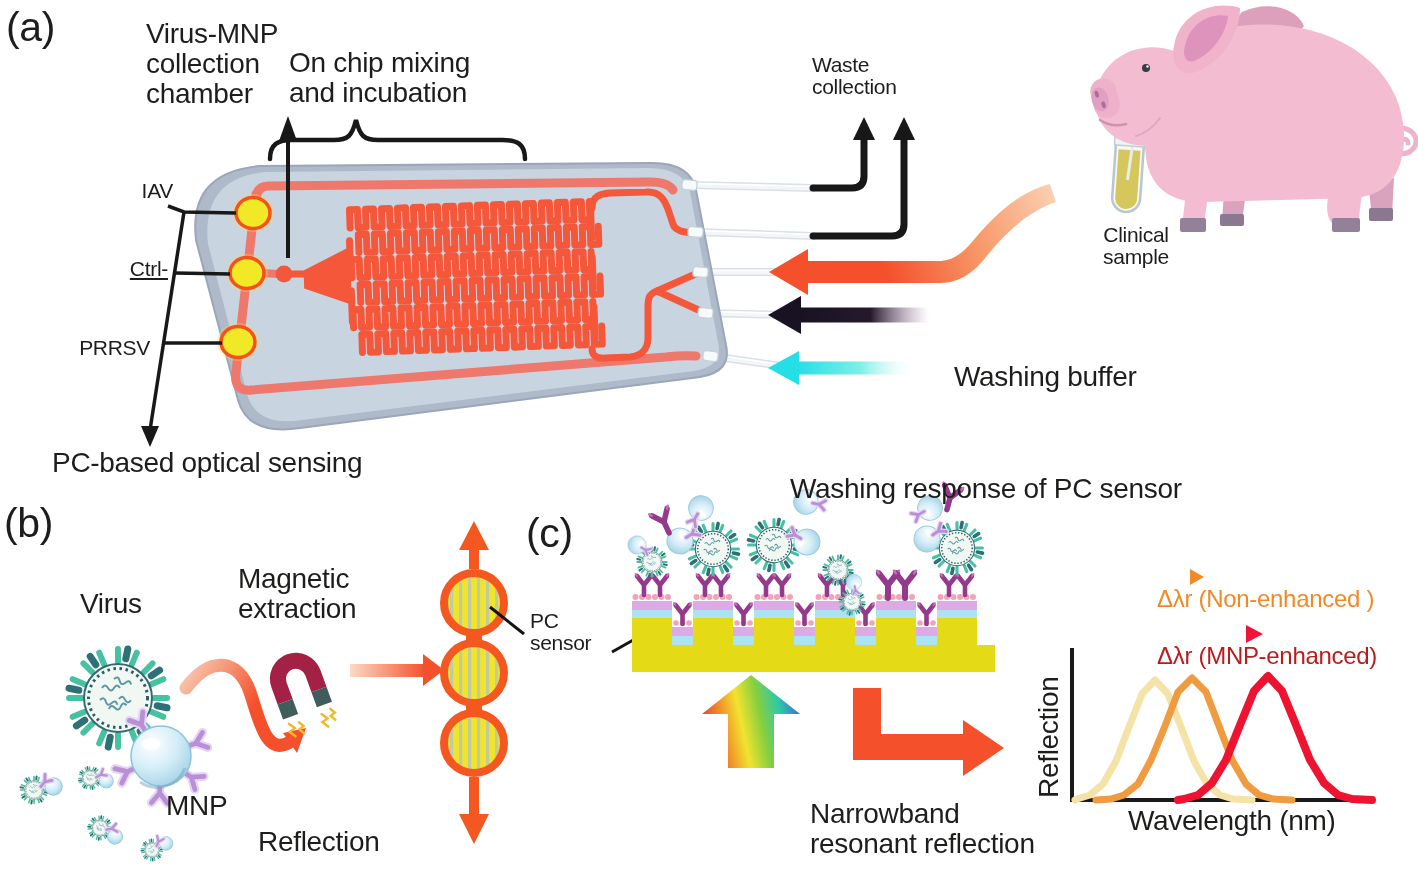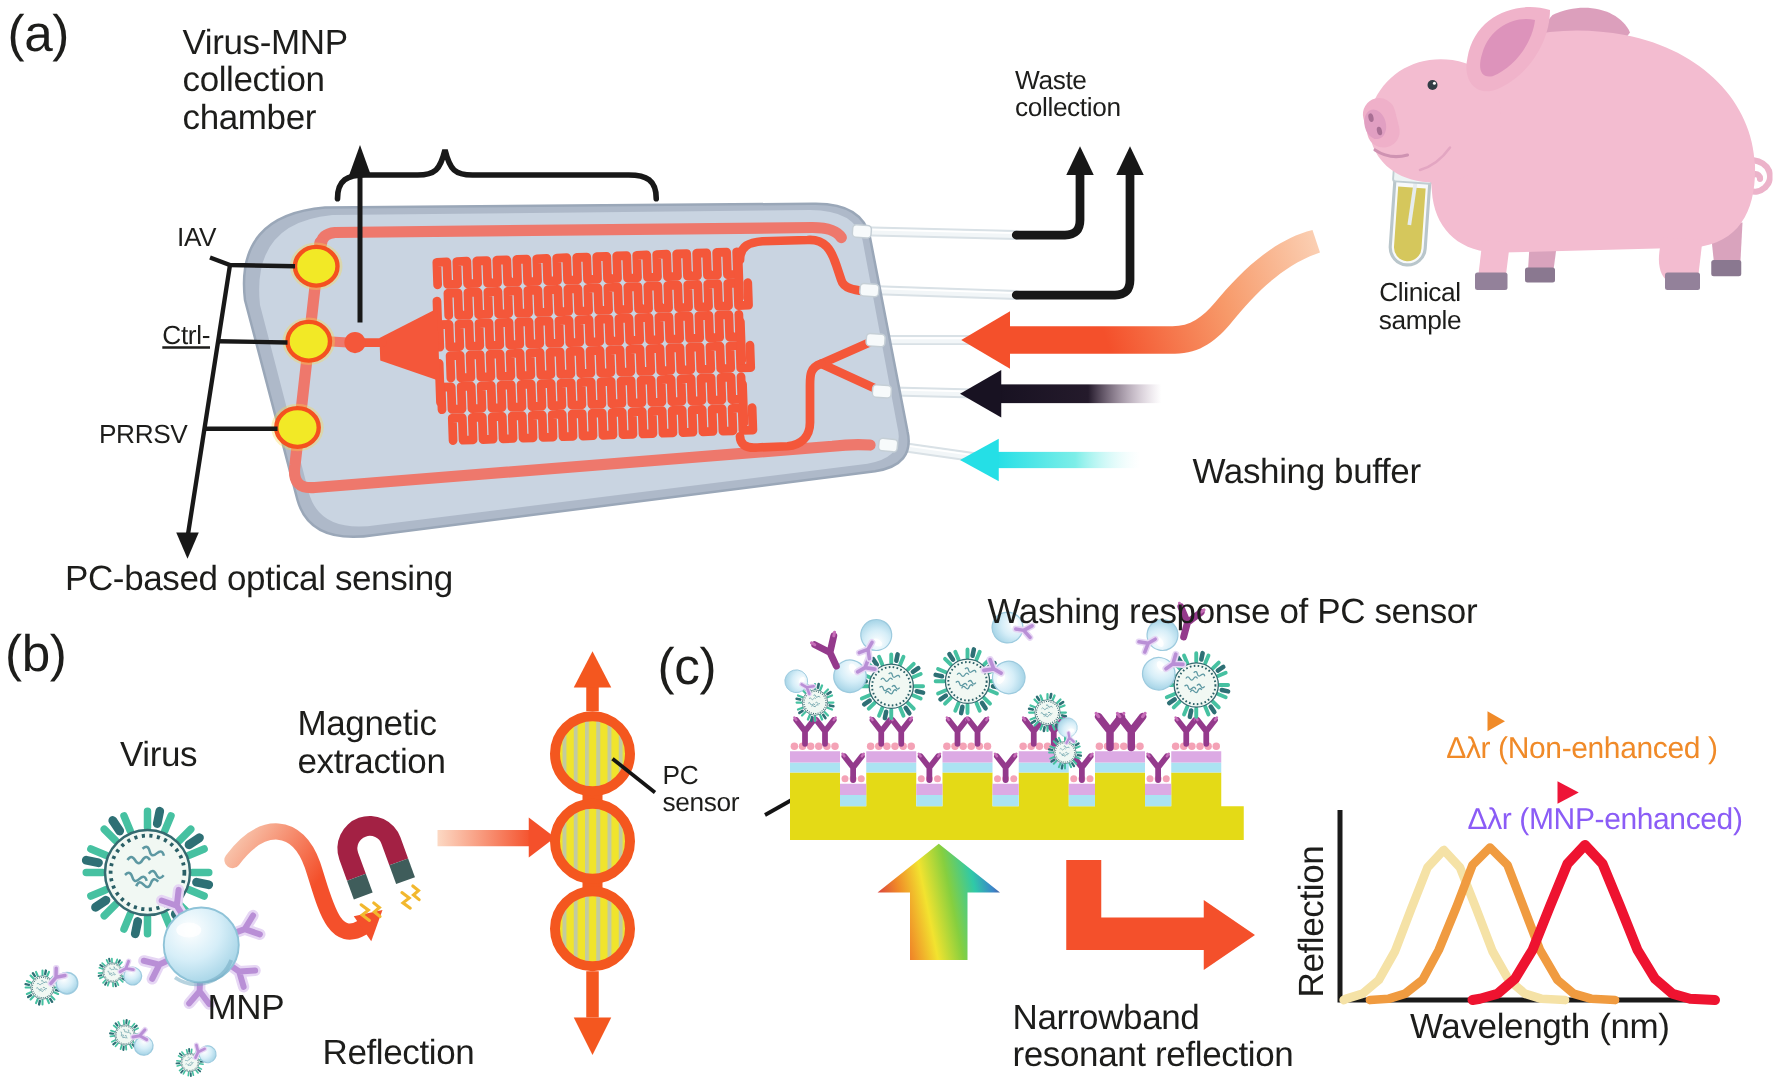--- a/index.html
+++ b/index.html
@@ -8,21 +8,21 @@
   .fig{position:absolute;left:0;top:0;width:1418px;height:871px;}
   svg.art{position:absolute;left:0;top:0;}
   .lbl{position:absolute;white-space:pre-line;line-height:1.07;letter-spacing:-0.3px;}
   .t27{font-size:21px;}
   .t28{font-size:28px;}
   .t24{font-size:24px;}
   .big{font-size:41px;}
   .ctr{text-align:center;}
   .rgt{text-align:right;}
   .or{color:#f08a28;}
-  .rd{color:#8b5cf6;margin-left:17px;}
+  .rd{color:#b91c1c;}
   .vert{transform:rotate(-90deg);transform-origin:0 0;white-space:nowrap;}
 </style>
 </head>
 <body>
 
 <div class="fig">
 
 <svg class="art" width="1418" height="871" viewBox="0 0 1418 871">
   <defs>
     <linearGradient id="gOr" x1="0" y1="0" x2="1" y2="0">
@@ -426,32 +426,34 @@
         <polygon fill="#ee1538" points="1263,634 1246,625 1246,643"></polygon>
       </g>
     </g>
   </g>
 </svg>
 
 <div class="lbl big" style="left:6px;top:6px;">(a)</div>
 <div class="lbl t28" style="left:146px;top:19px;">Virus-MNP
 collection
 chamber</div>
+<div class="lbl t28" style="left:289px;top:48px;">On chip mixing
+and incubation</div>
 <div class="lbl t27" style="left:812px;top:54px;">Waste
 collection</div>
 <div class="lbl t27 rgt" style="left:110px;top:180px;width:63px;">IAV</div>
 <div class="lbl t27 rgt" style="left:100px;top:258px;width:68px;text-decoration:underline;">Ctrl-</div>
 <div class="lbl t27 rgt" style="left:56px;top:337px;width:94px;">PRRSV</div>
 <div class="lbl t28" style="left:52px;top:448px;">PC-based optical sensing</div>
 <div class="lbl t27 ctr" style="left:1080px;top:224px;width:112px;">Clinical
 sample</div>
 <div class="lbl t28" style="left:954px;top:362px;">Washing buffer</div>
 
 <div class="lbl big" style="left:4px;top:502px;">(b)</div>
-<div class="lbl t28" style="left:96px;top:589px;">Virus</div>
+<div class="lbl t28" style="left:80px;top:589px;">Virus</div>
 <div class="lbl t28" style="left:238px;top:564px;">Magnetic
 extraction</div>
 <div class="lbl t28" style="left:134px;top:791px;margin-left:32px;">MNP</div>
 <div class="lbl t28" style="left:258px;top:827px;">Reflection</div>
 <div class="lbl t27" style="left:530px;top:610px;">PC
 sensor</div>
 
 <div class="lbl big" style="left:526px;top:512px;">(c)</div>
 <div class="lbl t28" style="left:790px;top:474px;">Washing response of PC sensor</div>
 <div class="lbl t28" style="left:810px;top:799px;">Narrowband

